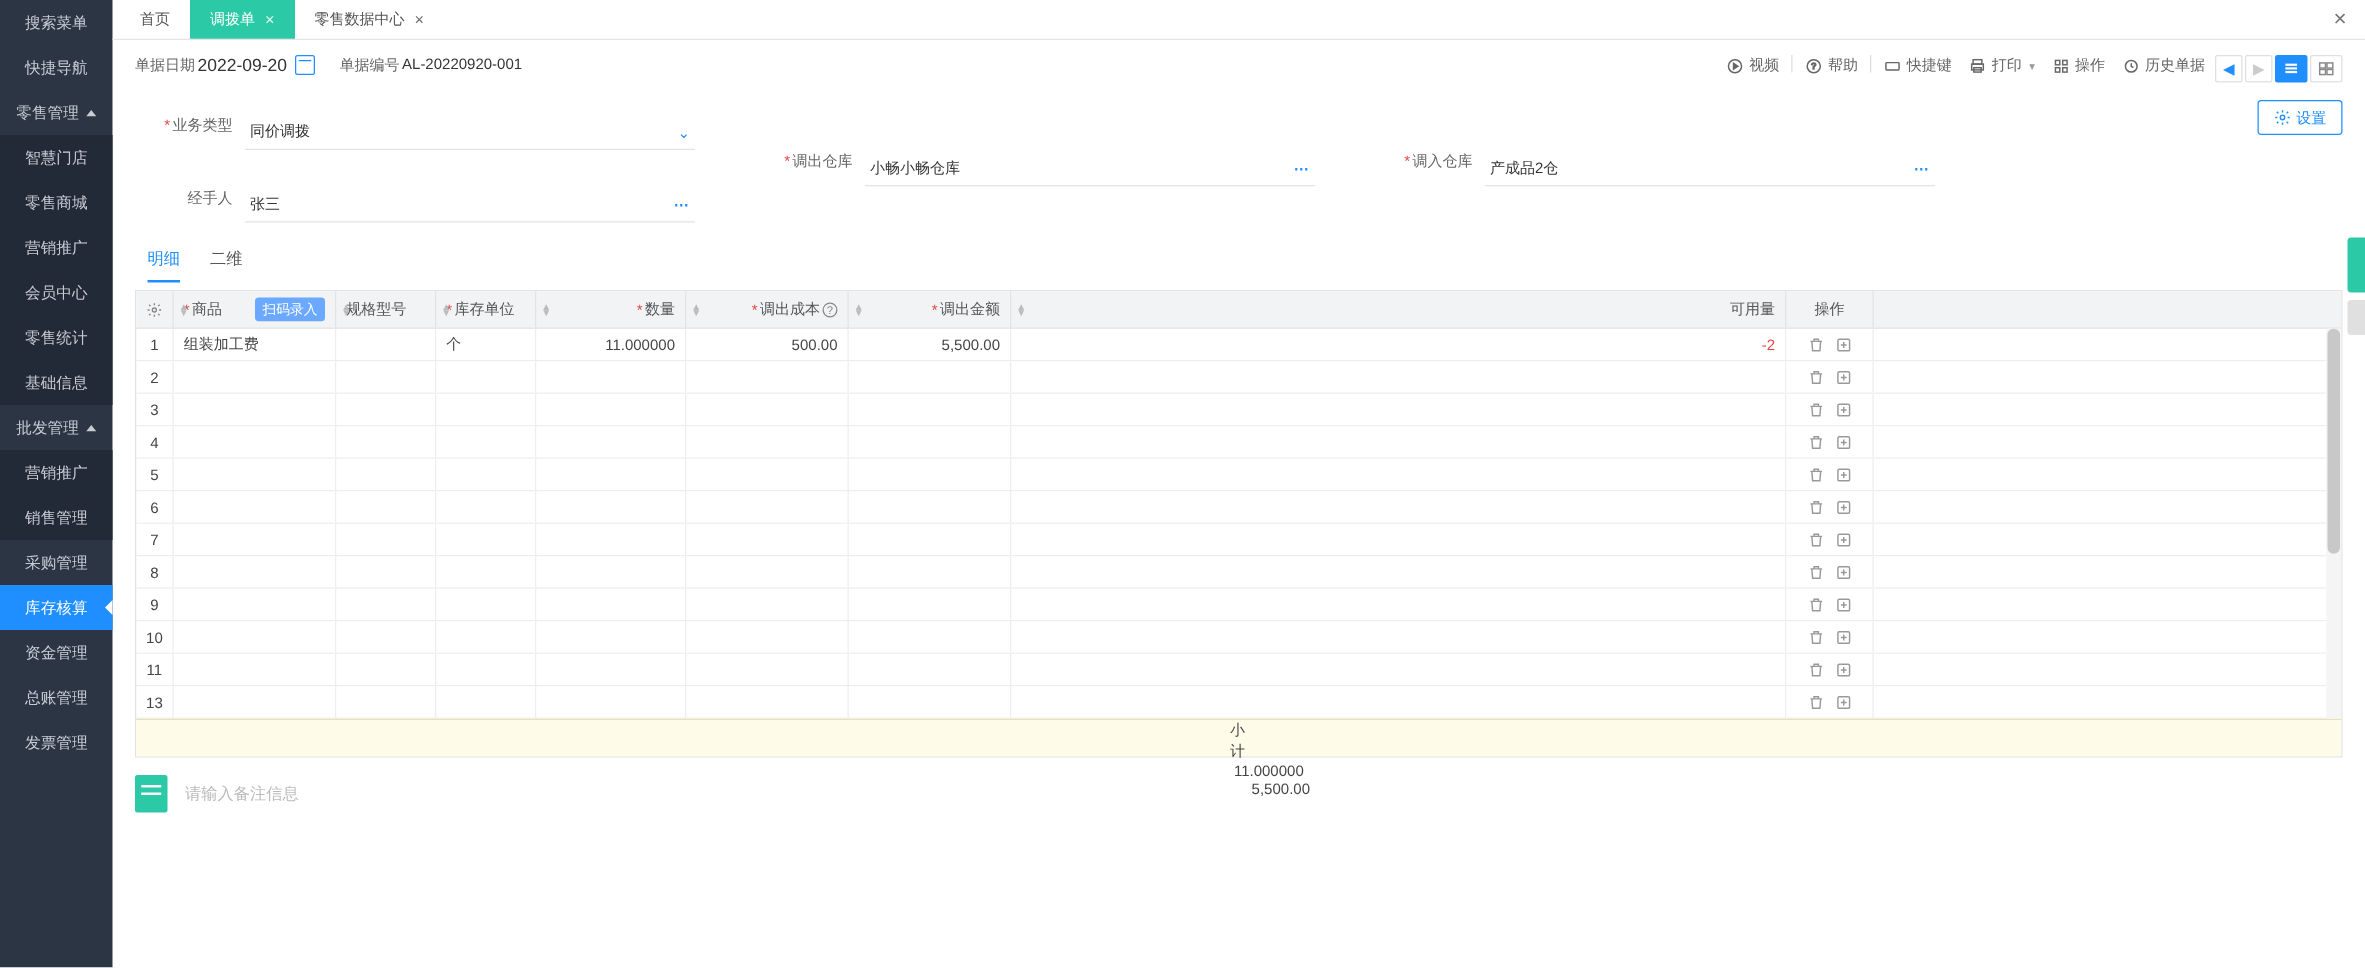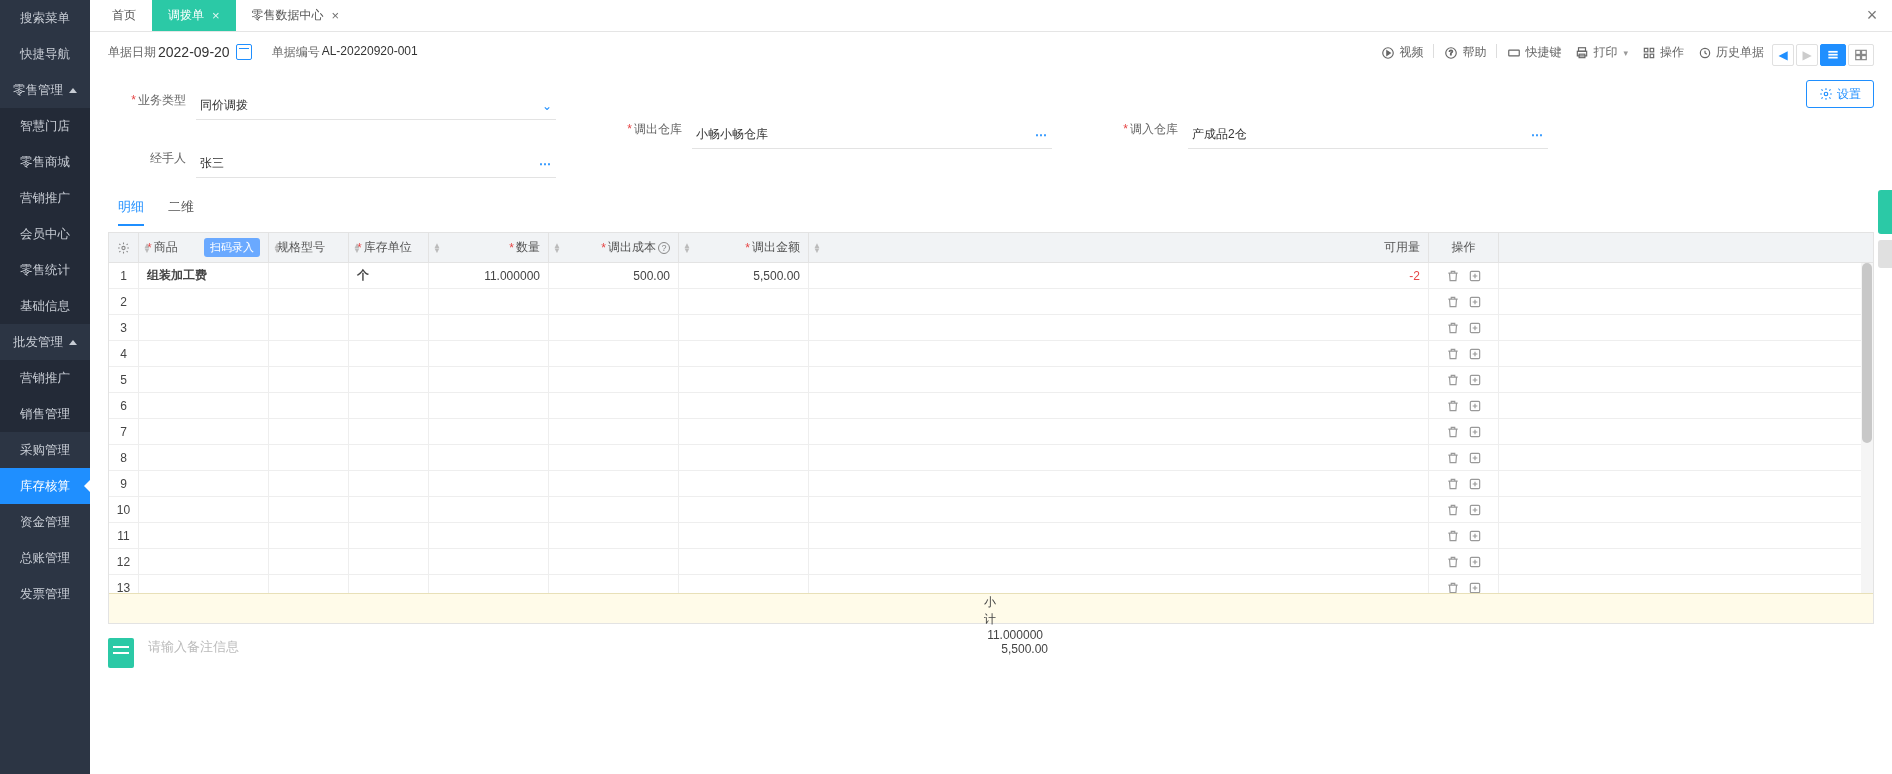--- a/index.html
+++ b/index.html
@@ -58,32 +58,32 @@
 .th.left{justify-content:flex-start;}
 .th .req{color:#e64545;margin-right:2px;}
 .th .sort{position:absolute;left:4px;display:flex;flex-direction:column;line-height:5px;color:#bbb;font-size:8px;}
 .gear{width:30px;display:flex;align-items:center;justify-content:center;color:#888;}
 .scan-btn{background:#6aa9ff;color:#fff;border-radius:3px;padding:2px 6px;font-size:11px;margin-left:auto;}
 .info-icon{width:12px;height:12px;border:1px solid #888;border-radius:50%;display:inline-flex;align-items:center;justify-content:center;font-size:9px;color:#888;margin-left:2px;}
 .tbody{max-height:330px;overflow:hidden;}
 .row{display:flex;height:26px;border-bottom:1px solid #eee;}
 .td{border-right:1px solid #eee;display:flex;align-items:center;justify-content:flex-end;padding:0 8px;color:#444;}
 .td.center{justify-content:center;}
-.td.left{justify-content:flex-start;font-weight:bold;}
+.td.left{justify-content:flex-start;}
 .td.red{color:#e64545;}
 .actions{display:flex;gap:8px;justify-content:center;width:100%;}
 .act-icon{width:14px;height:14px;color:#999;cursor:pointer;}
 .subtotal{display:flex;height:30px;background:#fffbe9;border-top:1px solid #e8e0b8;align-items:center;flex-direction:column;}
 .subtotal .td{border-right:none;font-weight:500;}
 .subtotal .red{color:#e64545;}
 
 .vscroll{position:absolute;right:0;top:30px;bottom:30px;width:12px;background:#f5f5f5;}
 .vthumb{position:absolute;left:1px;right:1px;top:0;height:180px;background:#c8c8c8;border-radius:6px;}
 
-.footer{display:flex;align-items:flex-start;padding:14px 18px;gap:14px;}
+.footer{display:flex;align-items:center;padding:14px 18px;gap:14px;}
 .note-icon{width:26px;height:30px;background:#2bc9a6;border-radius:2px;position:relative;}
 .note-icon::before,.note-icon::after{content:"";position:absolute;left:5px;right:5px;height:2px;background:#fff;}
 .note-icon::before{top:8px;}
 .note-icon::after{top:14px;}
 .note-input{flex:1;color:#bbb;font-size:13px;}
 
 .right-rail{position:absolute;right:-2px;top:190px;width:16px;height:44px;background:#2bc9a6;border-radius:3px 0 0 3px;}
 .right-rail2{position:absolute;right:-2px;top:240px;width:16px;height:28px;background:#e0e0e0;border-radius:3px 0 0 3px;}
 .c1{width:130px;}
 .c2{width:80px;}
@@ -543,41 +543,20 @@
                     <path d="M4 7h16M9 7V4h6v3M6 7l1 13h10l1-13"></path>
                   </svg></span>
                 <span class="act-icon"><svg viewBox="0 0 24 24" fill="none" stroke="#999" stroke-width="2">
                     <rect x="4" y="4" width="16" height="16" rx="2"></rect>
                     <path d="M12 8v8M8 12h8"></path>
                   </svg></span>
               </div>
             </div>
           </div>
           <div class="row">
-            <div class="td center cidx">12</div>
-            <div class="td c1"></div>
-            <div class="td c2"></div>
-            <div class="td c3"></div>
-            <div class="td c4"></div>
-            <div class="td c5"></div>
-            <div class="td c6"></div>
-            <div class="td c7"></div>
-            <div class="td center cact">
-              <div class="actions">
-                <span class="act-icon"><svg viewBox="0 0 24 24" fill="none" stroke="#999" stroke-width="2">
-                    <path d="M4 7h16M9 7V4h6v3M6 7l1 13h10l1-13"></path>
-                  </svg></span>
-                <span class="act-icon"><svg viewBox="0 0 24 24" fill="none" stroke="#999" stroke-width="2">
-                    <rect x="4" y="4" width="16" height="16" rx="2"></rect>
-                    <path d="M12 8v8M8 12h8"></path>
-                  </svg></span>
-              </div>
-            </div>
-          </div>
-          <div class="row">
             <div class="td center cidx">13</div>
             <div class="td c1"></div>
             <div class="td c2"></div>
             <div class="td c3"></div>
             <div class="td c4"></div>
             <div class="td c5"></div>
             <div class="td c6"></div>
             <div class="td c7"></div>
             <div class="td center cact">
               <div class="actions">

